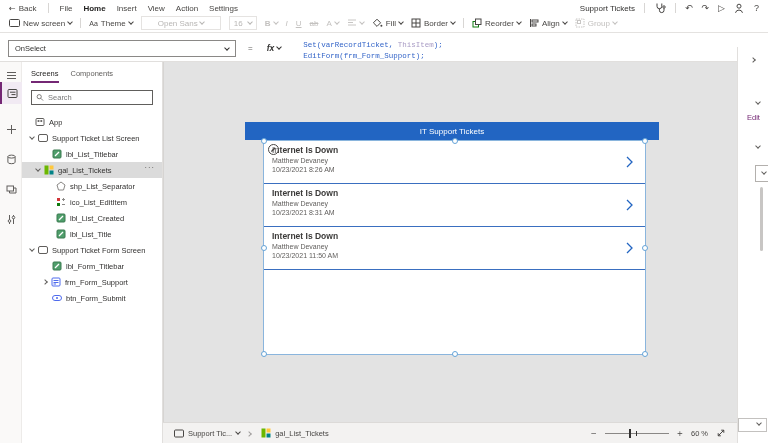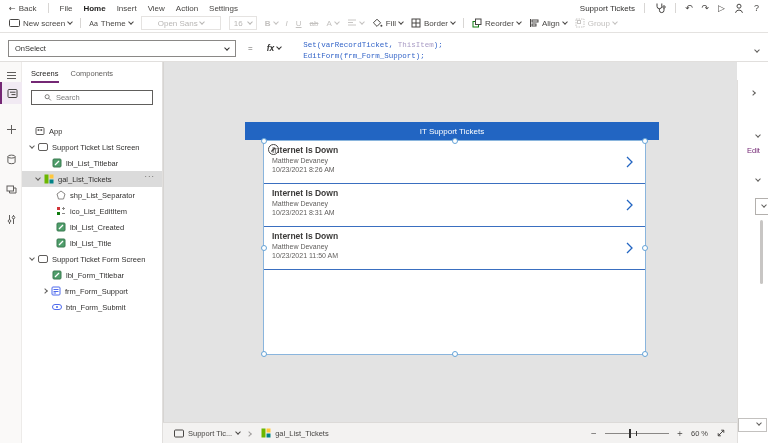--- a/index.html
+++ b/index.html
@@ -55,24 +55,24 @@
 
 
 .treepanel{position:absolute;left:22px;top:62px;bottom:0;width:141px;background:#fff;border-right:1px solid #e1dfdd}
 .tp-head{display:flex;align-items:center;justify-content:space-between;padding:7px 9px 0 9px}
 .tp-title{font-size:9px;font-weight:bold;color:#323130}
 .tp-close{color:#605e5c;font-size:10px;line-height:1}
 .tp-tabs{display:flex;gap:12px;padding:7px 20px 0 9px}
 .tab{font-size:7.5px;color:#605e5c;padding-bottom:3px}
 .tab.active{color:#201f1e;border-bottom:2px solid #742774}
 .searchbox{margin:7px 9px 5px 9px;height:15px;border:1px solid #605e5c;background:#fff;
-  display:flex;align-items:center;gap:4px;padding:0 12px}
+  display:flex;align-items:center;gap:4px;padding:0 4px}
 .searchbox input{border:0;outline:0;width:100%;font-size:7.5px;font-family:inherit;color:#323130;background:transparent}
 .searchbox input::placeholder{color:#7a7a7a}
-.tree{margin-top:18px}
+.tree{margin-top:9px}
 .trow{height:16px;display:flex;align-items:center;gap:4px;font-size:7.5px;color:#323130;position:relative;white-space:nowrap}
 .trow .cv{color:#605e5c;flex:0 0 4px}
 .trow.sel{background:#dbdbdb}
 .ti{flex:0 0 10px;width:10px;height:10px;display:flex;align-items:center;justify-content:center}
 .tlabel{overflow:hidden;text-overflow:ellipsis}
 .more{position:absolute;right:7px;top:1px;color:#605e5c;letter-spacing:1px}
 .pl-app{padding-left:13px}.pl-screen{padding-left:8px}.pl-l1{padding-left:30px}
 .pl-gal{padding-left:14px}.pl-l2{padding-left:34px}.pl-frm{padding-left:20px}
 
 
@@ -85,21 +85,21 @@
 .gsub{font-size:7px;color:#605e5c;line-height:9px}
 .gchev{position:absolute;right:12px;top:15px;width:7px;height:12px}
 .pencil{position:absolute;left:4px;top:3px;width:11px;height:11px;border:1px solid #484644;border-radius:50%;
   display:flex;align-items:center;justify-content:center;background:rgba(255,255,255,.4);z-index:3}
 .handle{position:absolute;width:6px;height:6px;border:1px solid #66a4d8;border-radius:50%;background:#fff;z-index:4}
 .h-nw{left:-3px;top:-3px}.h-n{left:calc(50% - 3px);top:-3px}.h-ne{right:-3px;top:-3px}
 .h-w{left:-3px;top:calc(50% - 3px)}.h-e{right:-3px;top:calc(50% - 3px)}
 .h-sw{left:-3px;bottom:-3px}.h-s{left:calc(50% - 3px);bottom:-3px}.h-se{right:-3px;bottom:-3px}
 
 
-.rightpanel{position:absolute;right:0;top:80px;bottom:0;width:31px;background:#fff;border-left:1px solid #e1dfdd;overflow:hidden}
+.rightpanel{position:absolute;right:0;top:47px;bottom:0;width:31px;background:#fff;border-left:1px solid #e1dfdd;overflow:hidden}
 .rp-collapse{position:absolute;top:8px;left:12px;color:#605e5c}
 .rp-cv1{position:absolute;top:50px;left:18px;color:#605e5c}
 .rp-edit{position:absolute;top:66px;left:9px;color:#742774;font-size:7.5px}
 .rp-cv2{position:absolute;top:94px;left:18px;color:#605e5c}
 .rp-combo{position:absolute;top:118px;left:17px;width:22px;height:17px;border:1px solid #b3b0ad;background:#fff}
 .rp-combo .cv{position:absolute;left:6px;top:6px;color:#605e5c}
 .rp-scroll{position:absolute;top:140px;left:22px;width:3px;height:64px;background:#c8c6c4;border-radius:2px}
 .rp-combo2{position:absolute;bottom:11px;left:0px;width:29px;height:14px;border:1px solid #c3c1bf;background:#fff}
 .rp-combo2 .cv{position:absolute;right:5px;top:4px;color:#605e5c}
 

